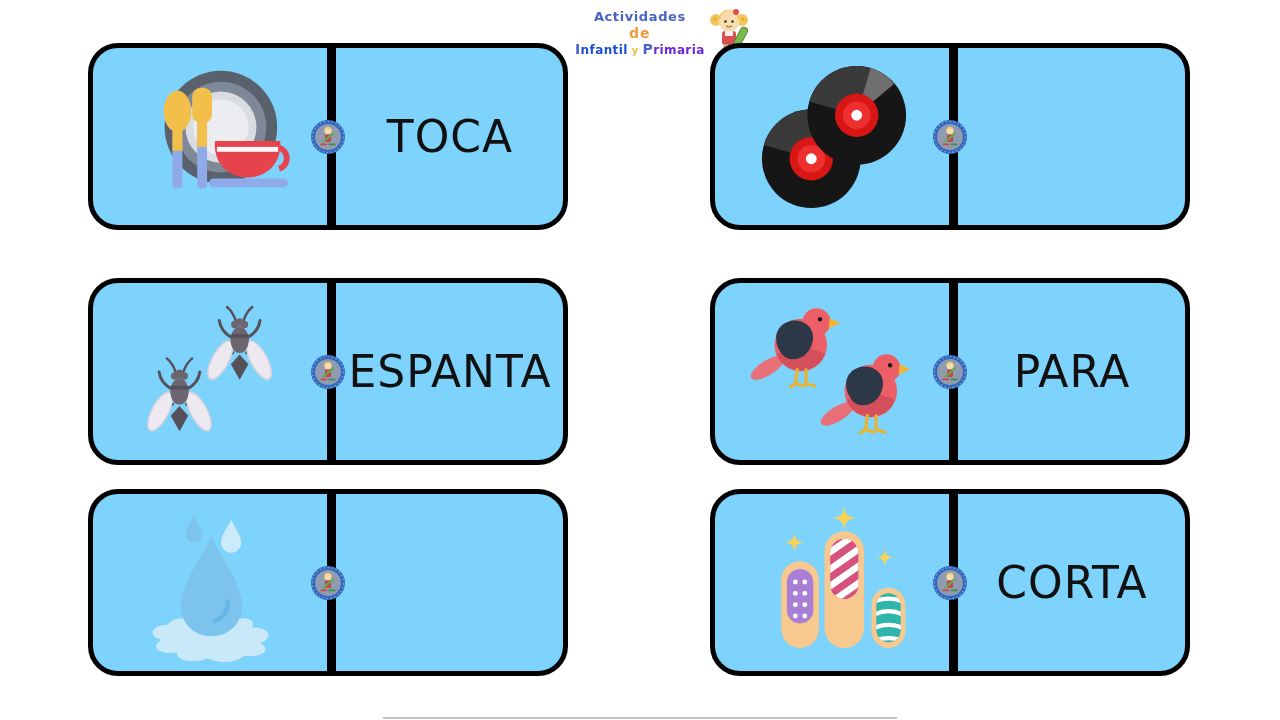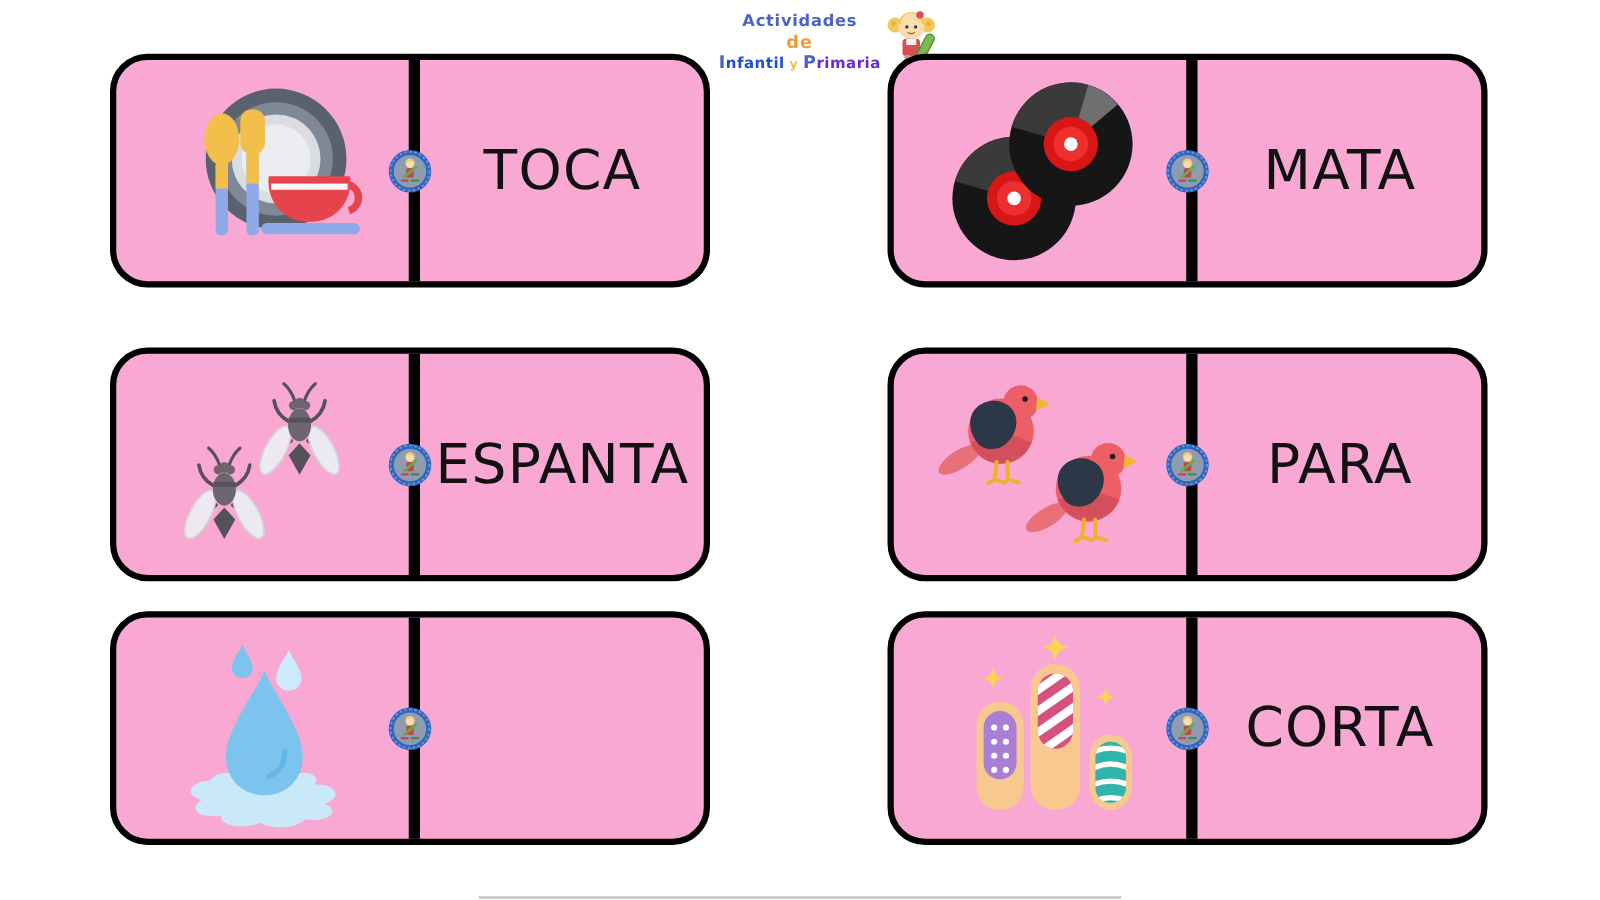--- a/index.html
+++ b/index.html
@@ -12,21 +12,21 @@
   .logo-text{text-align:center;font-weight:bold;line-height:1.15;white-space:nowrap}
   .logo-l1{font-size:13px;letter-spacing:.6px;color:#4a63c8}
   .logo-l2{font-size:14px;color:#f09a3e;letter-spacing:1px}
   .logo-l3{font-size:12px;letter-spacing:.4px}
   .logo-l3 .cap{font-size:14px;color:#4a63c8}
   .logo-l3 .grn{color:#1d4ed8}
   .logo-l3 .yel{color:#f2c04a;font-size:10px}
   .logo-l3 .red{color:#6d28d9}
   
   .card{
-    position:absolute;width:480px;height:187px;background:#f9a8d4;
+    position:absolute;width:480px;height:187px;background:#7dd3fc;
     border:5px solid #000;border-radius:30px;box-sizing:border-box;
   }
   .col-l{left:88px}.col-r{left:710px}
   .row-1{top:43px}.row-2{top:278px}.row-3{top:489px}
   .img-half{
     position:absolute;left:0;top:0;width:236px;height:100%;
     display:flex;align-items:center;justify-content:center;
   }
   .word-half{
     position:absolute;left:244px;right:0;top:0;height:100%;
@@ -173,23 +173,20 @@
   <div class="img-half">
     <svg width="158" height="158" viewBox="0 0 160 160">
       <use href="#disc" transform="translate(58,102)"></use>
       <use href="#disc" transform="translate(104,58)"></use>
     </svg>
   </div>
   <div class="divider"></div>
   <svg class="badge" viewBox="0 0 36 36">
       <use href="#miniBadge"></use>
     </svg>
-  <div class="word-half">
-    <span class="word">MATA</span>
-  </div>
 </div>
 
 <div class="card col-l row-2">
   <div class="img-half">
     <svg width="165" height="158" viewBox="0 0 170 160">
       <use href="#fly" transform="translate(52,107)"></use>
       <use href="#fly" transform="translate(114,54)"></use>
     </svg>
   </div>
   <div class="divider"></div>

